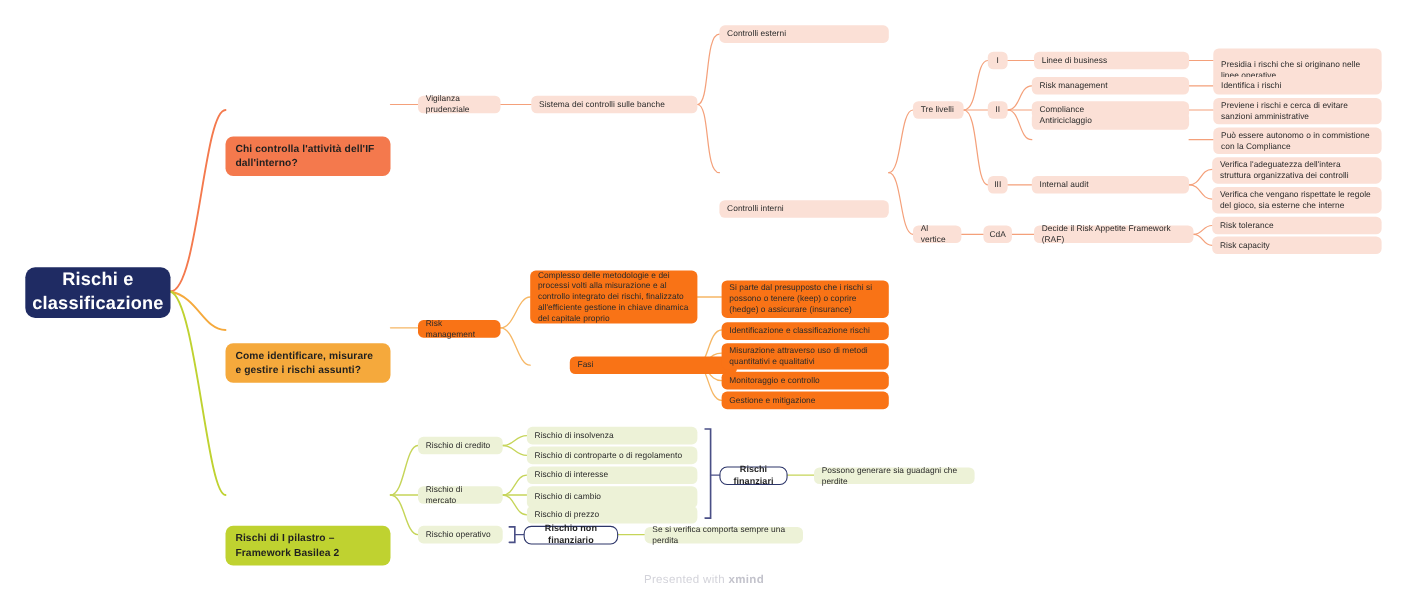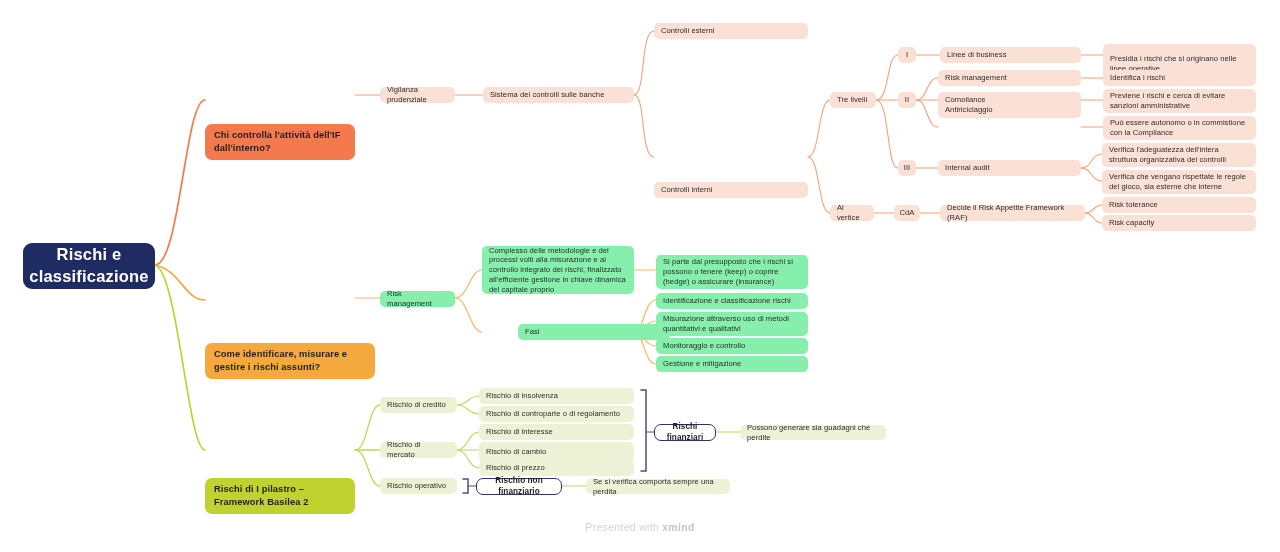--- a/index.html
+++ b/index.html
@@ -59,21 +59,21 @@
     padding: 5px 9px;
     letter-spacing: .1px;
     line-height: 1.42;
     margin-top: 46px;
   }
   .n-main.c-orange { background: #F4794D; color: #1f1f1f; }
   .n-main.c-amber  { background: #F5A93C; color: #1f1f1f; }
   .n-main.c-green  { background: #BFD230; color: #1f1f1f; }
   
   .c-peach  { background: #FBE0D6; }
-  .c-cream  { background: #86efac; }
+  .c-cream  { background: #f97316; }
   .c-lime   { background: #EDF2D7; }
   .n-outline {
     background: #ffffff;
     border: 1.4px solid #2C3569;
     border-radius: 7px;
     font-weight: bold;
     font-size: 8.2px;
     color: #1f1f1f;
     padding: 3px 8px;
   }
@@ -251,21 +251,21 @@
   <div class="node c-peach" style="left:940px; top:205px; width:145px; height:16px;">
     <span>Decide il Risk Appetite Framework (RAF)</span>
   </div>
   <div class="node c-peach" style="left:1102px; top:197px; width:154px; height:16px;">
     <span>Risk tolerance</span>
   </div>
   <div class="node c-peach" style="left:1102px; top:215px; width:154px; height:16px;">
     <span>Risk capacity</span>
   </div>
 
-  <div class="node n-main c-amber" style="left:205px; top:297px; width:170px; height:36px;">
+  <div class="node n-main c-amber" style="left:205px; top:266px; width:150px; height:36px;">
     <span>Come identificare, misurare e gestire i rischi assunti?</span>
   </div>
 
   <div class="node c-cream" style="left:380px; top:291px; width:75px; height:16px;">
     <span>Risk management</span>
   </div>
 
   <div class="node c-cream" style="left:482px; top:246px; width:152px; height:48px;">
     <span>Complesso delle metodologie e dei processi volti alla misurazione e al controllo integrato dei rischi, finalizzato all'efficiente gestione in chiave dinamica  del capitale proprio</span>
   </div>

